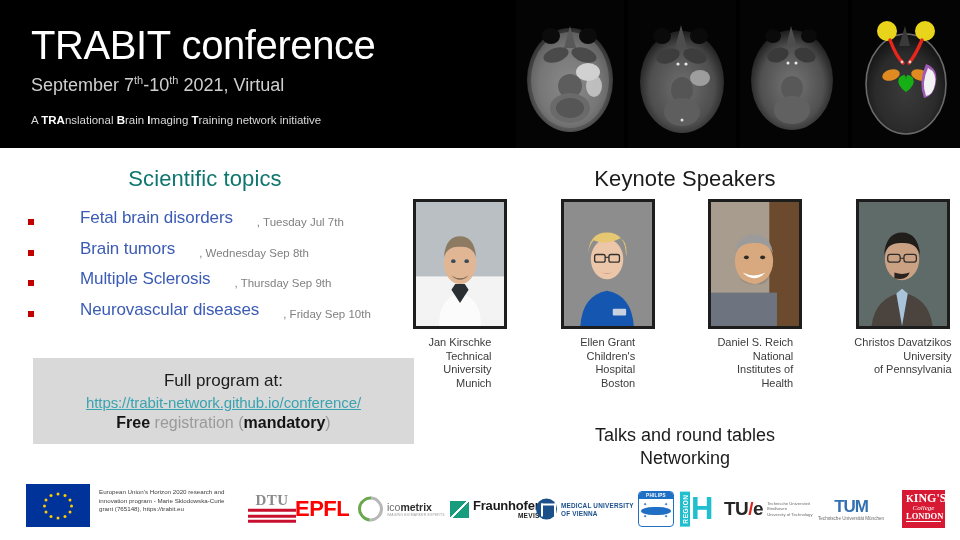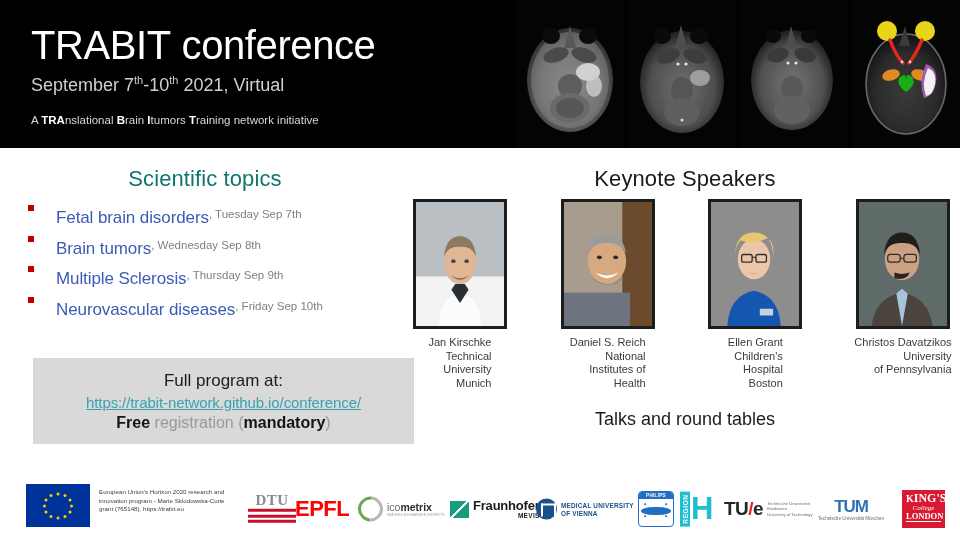--- a/index.html
+++ b/index.html
@@ -22,21 +22,21 @@
 
   
   .mri-strip{position:absolute;right:0;top:0;height:148px;display:flex;gap:4px;padding-right:0;}
   .mri{position:relative;width:108px;height:148px;background:#050505;overflow:hidden;}
   .mri svg{display:block;width:108px;height:148px;}
 
   
   .h-topics{position:absolute;left:0;top:166px;width:410px;text-align:center;
     font-size:22px;color:#0f766e;font-weight:400;letter-spacing:.1px;}
   .topics{position:absolute;left:28px;top:208px;width:380px;}
-  .topic-row{display:flex;align-items:flex-start;margin-bottom:10.5px;}
+  .topic-row{display:flex;align-items:flex-end;margin-bottom:10.5px;gap:24px;}
   .bullet{width:6px;height:6px;background:#c00000;flex:0 0 6px;margin-right:22px;position:relative;top:-3px;}
   .topic-main{font-size:17px;color:#3b5bb5;font-weight:400;letter-spacing:-.1px;white-space:nowrap;}
   .topic-date{font-size:11.5px;color:#808080;font-weight:400;white-space:nowrap;}
 
   .progbox{position:absolute;left:33px;top:358px;width:381px;height:86px;background:#d9d9d9;
     display:flex;flex-direction:column;align-items:center;justify-content:center;}
   .prog-line1{font-size:17px;color:#1b1b1b;font-weight:400;margin-bottom:3px;text-align:center;}
   .prog-url{font-size:15px;color:#3aa3b0;text-decoration:underline;margin-bottom:3px;letter-spacing:-.1px;}
   .prog-line3{font-size:16px;color:#9a9a9a;font-weight:400;}
   .prog-line3 b{color:#141414;font-weight:700;}
@@ -45,21 +45,21 @@
   .h-keynote{position:absolute;left:410px;top:166px;width:550px;text-align:center;
     font-size:22px;color:#1b1b1b;font-weight:400;letter-spacing:.1px;}
   .speakers{position:absolute;left:409px;top:199px;width:545px;display:flex;justify-content:space-between;}
   .speaker{width:102px;display:flex;flex-direction:column;align-items:center;}
   .photo{width:94px;height:130px;border:3px solid #1d1d1d;box-sizing:border-box;overflow:hidden;background:#888;}
   .photo svg{display:block;width:100%;height:100%;}
   .sp-caption{margin-top:7px;text-align:right;font-size:11px;line-height:13.6px;color:#3b3b3b;}
   .sp-name{display:block;}
   .sp-aff{display:block;}
 
-  .talks{position:absolute;left:410px;top:408px;width:550px;text-align:center;
+  .talks{position:absolute;left:410px;top:424px;width:550px;text-align:center;
     font-size:18px;line-height:23px;color:#1b1b1b;font-weight:400;}
 
   
   .footer{position:absolute;left:0;top:478px;width:892px;height:62px;background:#ffffff;}
   .eu{position:absolute;left:26px;top:6px;display:flex;align-items:flex-start;}
   .euflag{width:64px;height:43px;background:#003399;position:relative;flex:0 0 64px;}
   .eutext{margin-left:9px;font-size:6.2px;line-height:8.6px;color:#3d3d3d;width:130px;padding-top:4px;}
   .logos{position:absolute;left:240px;top:0;width:720px;height:62px;}
   .logo{position:absolute;top:50%;transform:translateY(-50%);}
 
@@ -106,21 +106,21 @@
 </head>
 <body>
 
 <div class="poster">
 
   <div class="banner">
 
     <div class="banner-text">
       <div class="title"><span>TRABIT</span><span class="light"> conference</span></div>
       <div class="subtitle"><span>September 7</span><sup>th</sup><span>-10</span><sup>th</sup><span> 2021, Virtual</span></div>
-      <div class="tagline"><span>A </span><b>TRA</b><span>nslational </span><b>B</b><span>rain </span><b>I</b><span>tumors </span><b>T</b><span>raining network initiative</span></div>
+      <div class="tagline"><span>A </span><b>TRA</b><span>nslational </span><b>B</b><span>rain </span><b>I</b><span>maging </span><b>T</b><span>raining network initiative</span></div>
     </div>
 
     <div class="mri-strip">
 
       <div class="mri">
         <svg viewBox="0 0 108 148" preserveAspectRatio="xMidYMid slice">
           <defs>
             <radialGradient id="g1" cx="50%" cy="55%" r="55%">
               <stop offset="0%" stop-color="#9a9a9a"></stop>
                 <stop offset="65%" stop-color="#6e6e6e"></stop>
@@ -219,21 +219,21 @@
 
     </div>
   </div>
 
   <div class="h-topics">Scientific topics</div>
 
   <div class="topics">
     <div class="topic-row">
       <span class="bullet"></span>
       <span class="topic-main">Fetal brain disorders</span>
-      <span class="topic-date">, Tuesday Sep 7th</span>
+      <span class="topic-date">, Tuesday Jul 7th</span>
     </div>
     <div class="topic-row">
       <span class="bullet"></span>
       <span class="topic-main">Brain tumors</span>
       <span class="topic-date">, Wednesday Sep 8th</span>
     </div>
     <div class="topic-row">
       <span class="bullet"></span>
       <span class="topic-main">Multiple Sclerosis</span>
       <span class="topic-date">, Thursday Sep 9th</span>
@@ -273,58 +273,58 @@
         <span class="sp-name">Jan Kirschke</span>
         <span class="sp-aff" style="white-space:pre-line">Technical
 University
 Munich</span>
       </div>
     </div>
 
     <div class="speaker">
       <div class="photo">
         <svg viewBox="0 0 94 130" preserveAspectRatio="xMidYMid slice">
+          <rect width="94" height="130" fill="#8d8d8d"></rect>
+          <path d="M18 130 q2 -32 28 -37 q26 5 28 37Z" fill="#1557b0"></path>
+          <ellipse cx="46" cy="60" rx="17" ry="21" fill="#ecc6a8"></ellipse>
+          <path d="M26 58 q0 -26 20 -26 q20 0 20 26 q2 -16 -6 -20 q-16 8 -28 2 q-6 6 -6 18Z" fill="#e6c873"></path>
+          <rect x="33" y="55" width="11" height="8" rx="2" fill="none" stroke="#33302e" stroke-width="1.4"></rect>
+          <rect x="48" y="55" width="11" height="8" rx="2" fill="none" stroke="#33302e" stroke-width="1.4"></rect>
+          <line x1="44" y1="58" x2="48" y2="58" stroke="#33302e" stroke-width="1.2"></line>
+          <path d="M40 73 q6 4 12 0 q-6 5 -12 0Z" fill="#b9735f"></path>
+          <rect x="52" y="112" width="14" height="7" rx="1" fill="#e8e8e8" opacity=".85"></rect>
+        </svg>
+      </div>
+      <div class="sp-caption">
+        <span class="sp-name">Ellen Grant</span>
+        <span class="sp-aff" style="white-space:pre-line">Children's
+Hospital
+Boston</span>
+      </div>
+    </div>
+
+    <div class="speaker">
+      <div class="photo">
+        <svg viewBox="0 0 94 130" preserveAspectRatio="xMidYMid slice">
           <rect width="94" height="130" fill="#a89c8e"></rect>
           <rect x="62" width="32" height="130" fill="#6b4a2e"></rect>
           <rect x="0" y="95" width="70" height="35" fill="#6d7480"></rect>
           <ellipse cx="46" cy="62" rx="20" ry="24" fill="#d8a87e"></ellipse>
           <path d="M26 54 q3 -20 20 -20 q17 0 20 20 q-6 -12 -20 -11 q-14 -1 -20 11Z" fill="#9b9b9b"></path>
           <ellipse cx="38" cy="58" rx="2.6" ry="2" fill="#2e2a26"></ellipse>
           <ellipse cx="55" cy="58" rx="2.6" ry="2" fill="#2e2a26"></ellipse>
           <path d="M34 74 q12 12 24 0 q-12 6 -24 0Z" fill="#fff"></path>
           <path d="M30 80 q16 14 32 -2 q-6 16 -32 2Z" fill="#8d8178" opacity=".7"></path>
         </svg>
       </div>
       <div class="sp-caption">
         <span class="sp-name">Daniel S. Reich</span>
         <span class="sp-aff" style="white-space:pre-line">National
 Institutes of
 Health</span>
-      </div>
-    </div>
-
-    <div class="speaker">
-      <div class="photo">
-        <svg viewBox="0 0 94 130" preserveAspectRatio="xMidYMid slice">
-          <rect width="94" height="130" fill="#8d8d8d"></rect>
-          <path d="M18 130 q2 -32 28 -37 q26 5 28 37Z" fill="#1557b0"></path>
-          <ellipse cx="46" cy="60" rx="17" ry="21" fill="#ecc6a8"></ellipse>
-          <path d="M26 58 q0 -26 20 -26 q20 0 20 26 q2 -16 -6 -20 q-16 8 -28 2 q-6 6 -6 18Z" fill="#e6c873"></path>
-          <rect x="33" y="55" width="11" height="8" rx="2" fill="none" stroke="#33302e" stroke-width="1.4"></rect>
-          <rect x="48" y="55" width="11" height="8" rx="2" fill="none" stroke="#33302e" stroke-width="1.4"></rect>
-          <line x1="44" y1="58" x2="48" y2="58" stroke="#33302e" stroke-width="1.2"></line>
-          <path d="M40 73 q6 4 12 0 q-6 5 -12 0Z" fill="#b9735f"></path>
-          <rect x="52" y="112" width="14" height="7" rx="1" fill="#e8e8e8" opacity=".85"></rect>
-        </svg>
-      </div>
-      <div class="sp-caption">
-        <span class="sp-name">Ellen Grant</span>
-        <span class="sp-aff" style="white-space:pre-line">Children's
-Hospital
-Boston</span>
       </div>
     </div>
 
 
     <div class="speaker">
       <div class="photo">
         <svg viewBox="0 0 94 130" preserveAspectRatio="xMidYMid slice">
           <rect width="94" height="130" fill="#5f6b68"></rect>
           <path d="M14 130 q4 -30 32 -35 q28 5 32 35Z" fill="#4b443e"></path>
           <path d="M40 96 l6 34 l6 -34 l-6 -5Z" fill="#a9c3da"></path>
@@ -340,20 +340,21 @@
         <span class="sp-name">Christos Davatzikos</span>
         <span class="sp-aff" style="white-space:pre-line">University
 of Pennsylvania</span>
       </div>
     </div>
 
   </div>
 
   <div class="talks">
     <div>Talks and round tables</div>
+    <div>Networking</div>
   </div>
 
   <div class="footer">
 
     <div class="eu">
       <div class="euflag">
         <svg viewBox="0 0 64 43" style="display:block">
           <rect width="64" height="43" fill="#003399"></rect>
           <g fill="#ffcc00">
             <circle cx="32" cy="10" r="1.5"></circle>

